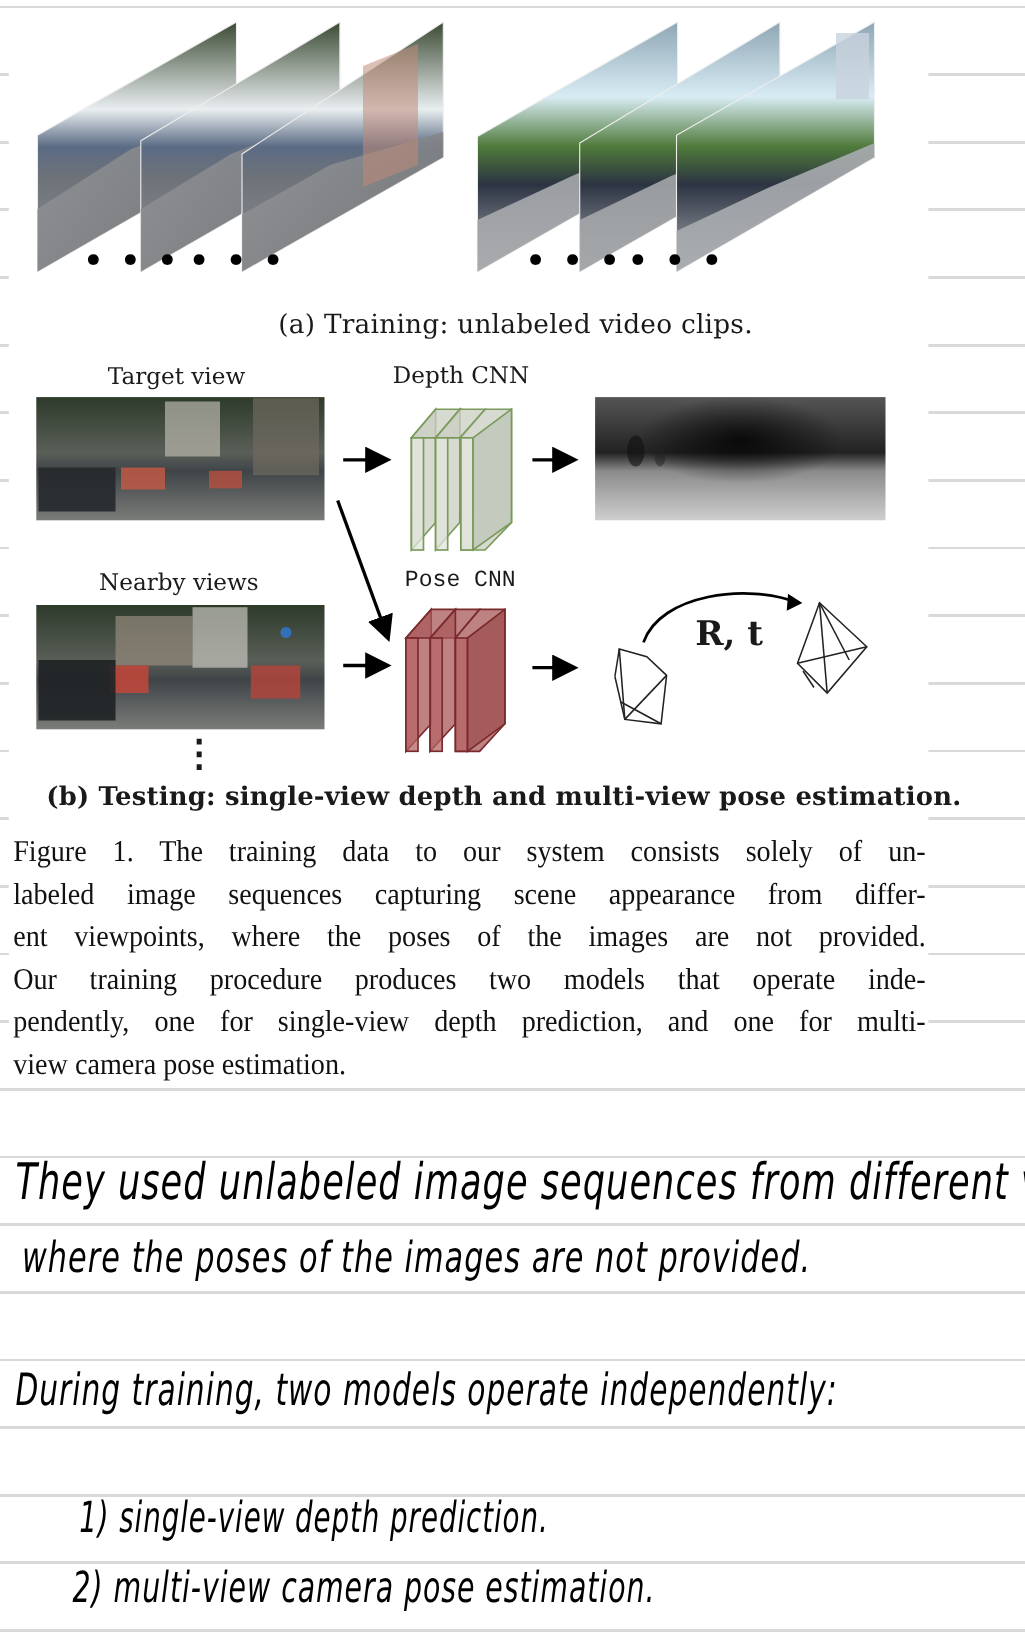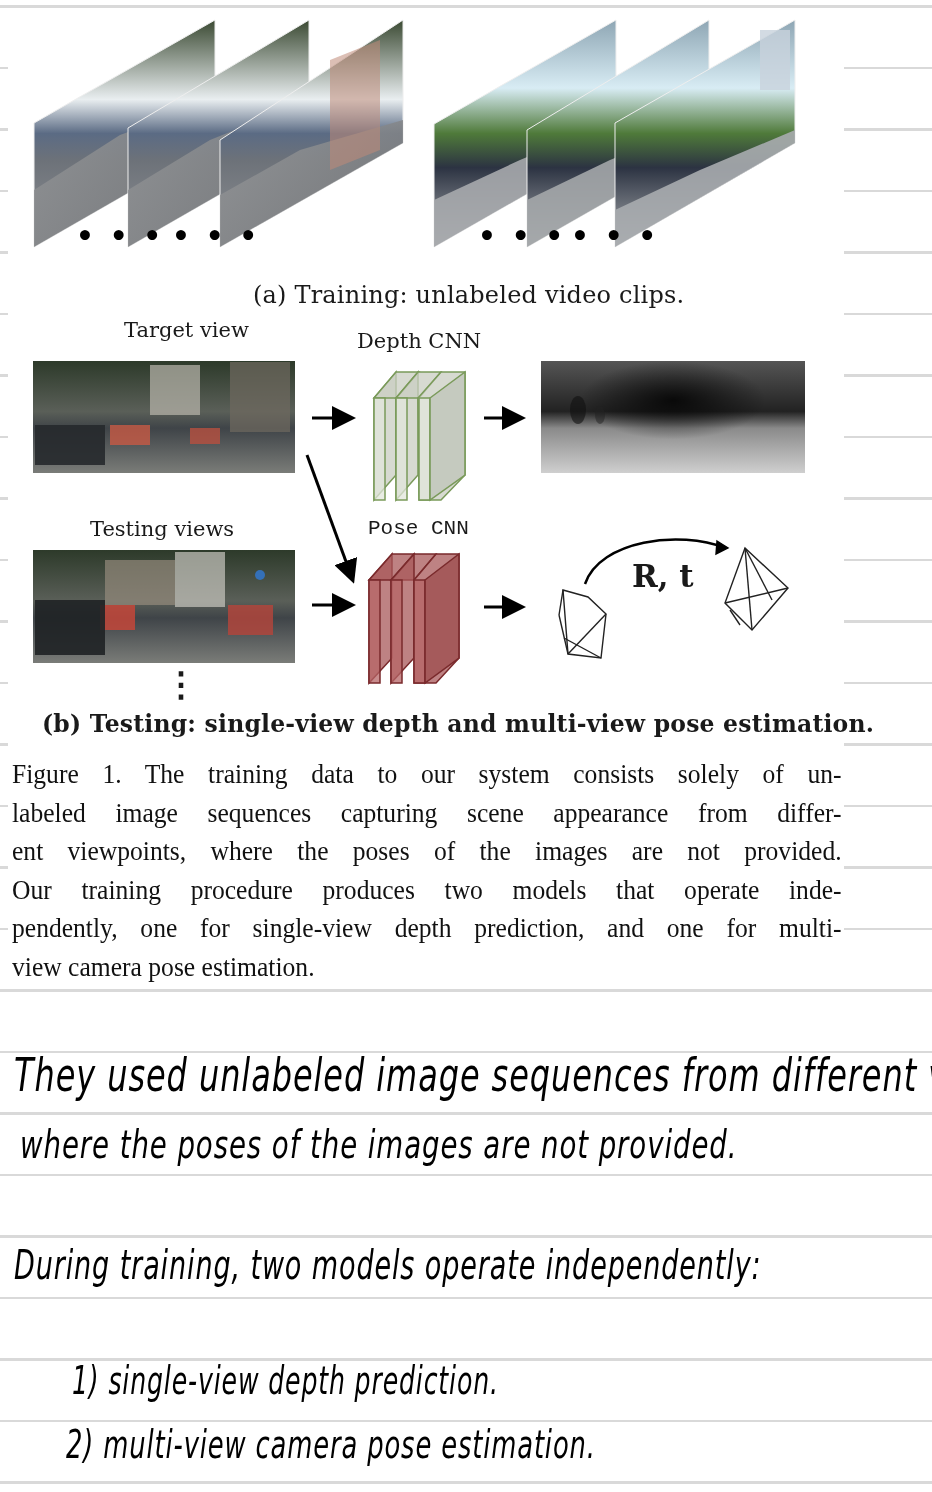--- a/index.html
+++ b/index.html
@@ -67,23 +67,23 @@
     <rect x="760" y="30" width="30" height="60" fill="#c8d2dc" opacity="0.8"></rect>
   </g>
 </svg>
 <span class="dots" style="left:76px;top:220px;">• • •</span>
 <span class="dots" style="left:172px;top:220px;">• • •</span>
 <span class="dots" style="left:478px;top:220px;">• • •</span>
 <span class="dots" style="left:571px;top:220px;">• • •</span>
 
 <div class="subcap serif" style="left:207px;top:281px;margin-left:46px;">(a) Training: unlabeled video clips.</div>
 
-<div class="label serif" style="left:98px;top:318px;margin-left:26px;">Target view</div>
+<div class="label serif" style="left:98px;top:330px;">Target view</div>
 <div class="label serif" style="left:357px;top:329px;">Depth CNN</div>
-<div class="label serif" style="left:90px;top:517px;">Testing views</div>
+<div class="label serif" style="left:90px;top:517px;">Nearby views</div>
 <div class="label serif" style="left:368px;top:517px;font-family:Liberation Mono, monospace;">Pose CNN</div>
 
 <svg style="position:absolute;left:0;top:350px;" width="932" height="360" viewBox="0 350 932 360">
   <defs>
     <linearGradient id="streetT" x1="0" y1="0" x2="0" y2="1">
       <stop offset="0" stop-color="#2d3a2a"></stop>
       <stop offset="0.45" stop-color="#5a5f58"></stop>
       <stop offset="0.6" stop-color="#3f4448"></stop>
       <stop offset="1" stop-color="#7a7c78"></stop>
     </linearGradient>

